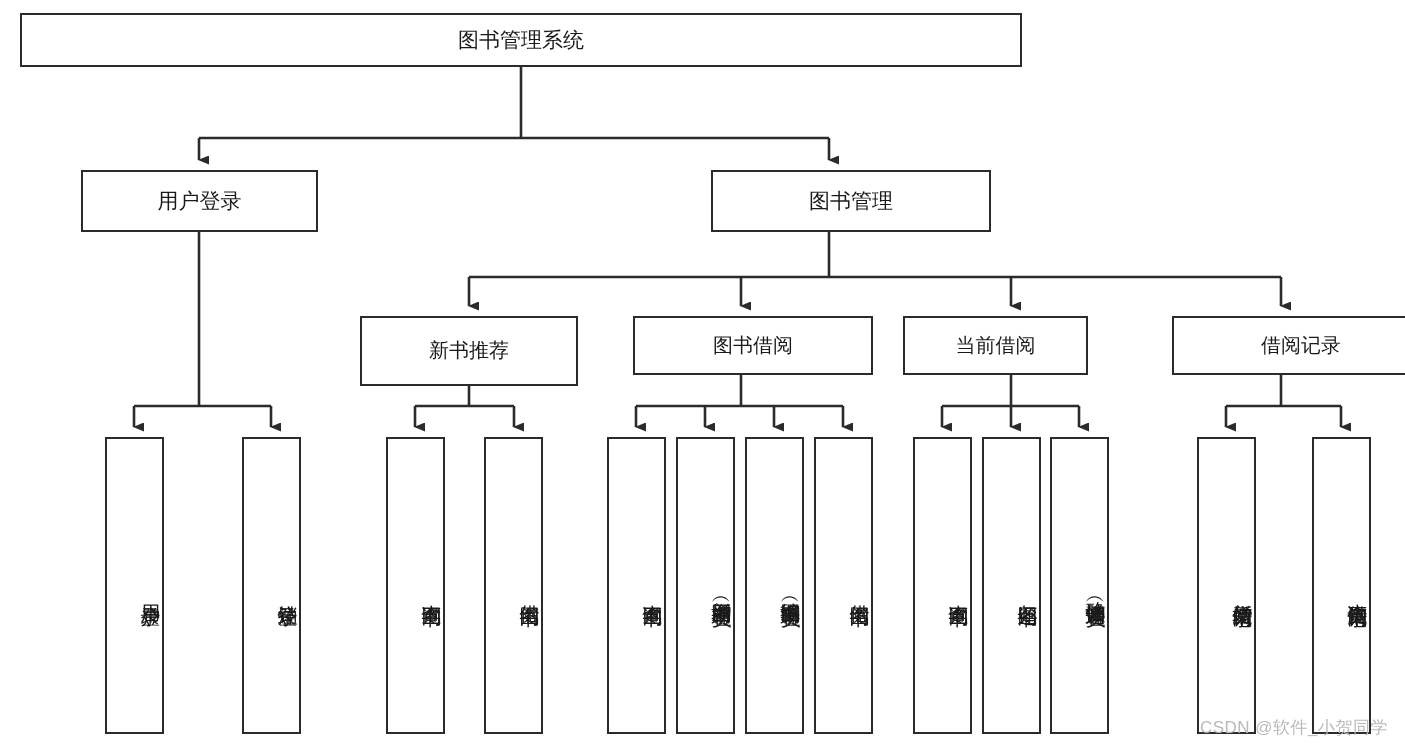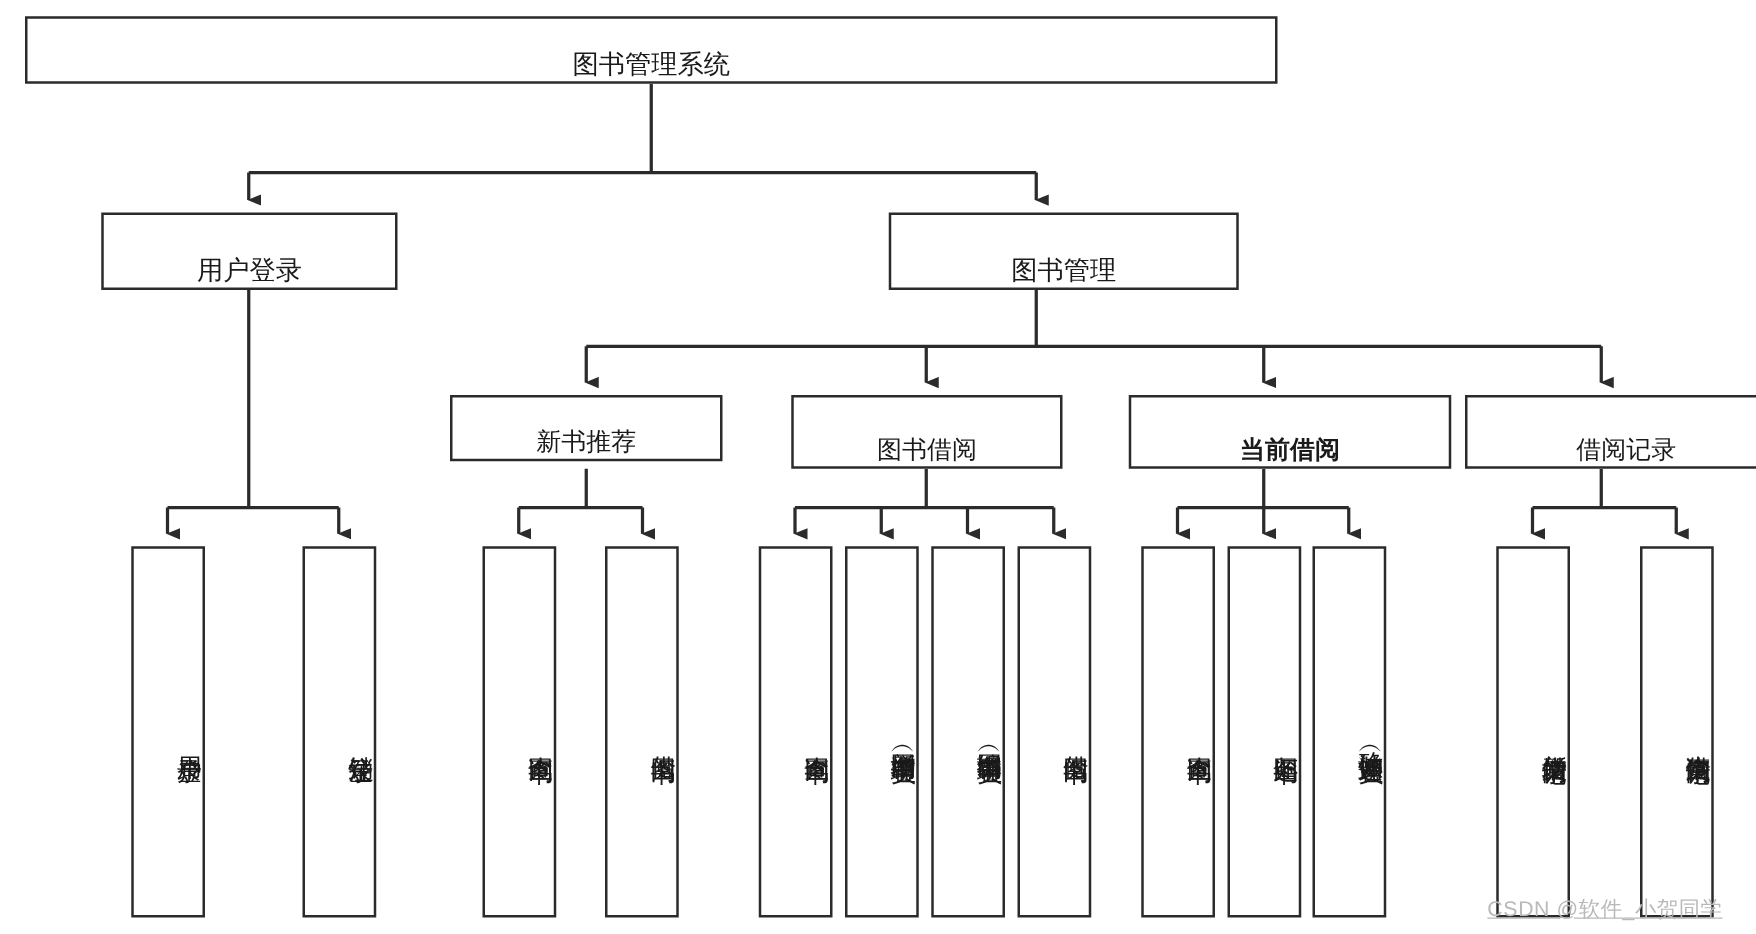--- a/index.html
+++ b/index.html
@@ -23,21 +23,21 @@
     top: 0;
     width: 1405px;
     height: 747px;
   }
   .node-box {
     position: absolute;
     box-sizing: border-box;
     border: 2px solid #2b2b2b;
     background: #ffffff;
     display: flex;
-    align-items: flex-end;
+    align-items: center;
     justify-content: center;
     color: #1a1a1a;
     line-height: 1.18;
   }
   .node-root {
     font-size: 21px;
   }
   .node-l2 {
     font-size: 21px;
   }
@@ -54,28 +54,27 @@
     letter-spacing: 1px;
   }
   .leaf-label {
     writing-mode: vertical-rl;
     text-orientation: upright;
     display: block;
     white-space: normal;
   }
   .watermark {
     position: absolute;
-    right: 27px;
+    right: 17px;
     bottom: 8px;
     font-size: 17px;
     color: #b9b9b9;
     letter-spacing: 0.5px;
     user-select: none;
     white-space: nowrap;
-    text-decoration: underline;
   }
 </style>
 </head>
 <body>
 
 <div id="diagram-root">
 
   <svg class="diagram-svg" viewBox="0 0 1405 747">
     <defs>
       <marker id="arrow" markerWidth="10" markerHeight="12" refX="4.5" refY="10" orient="auto" markerUnits="userSpaceOnUse">
@@ -142,27 +141,27 @@
     <span>图书管理系统</span>
   </div>
 
   <div class="node-box node-l2" style="left:81px; top:170px; width:237px; height:62px;">
     <span>用户登录</span>
   </div>
   <div class="node-box node-l2" style="left:711px; top:170px; width:280px; height:62px;">
     <span>图书管理</span>
   </div>
 
-  <div class="node-box node-l3" style="left:360px; top:316px; width:218px; height:53px;">
+  <div class="node-box node-l3" style="left:360px; top:316px; width:218px; height:70px;">
     <span>新书推荐</span>
   </div>
-  <div class="node-box node-l3" style="left:633px; top:316px; width:217px; height:59px;">
+  <div class="node-box node-l3" style="left:633px; top:316px; width:240px; height:59px;">
     <span>图书借阅</span>
   </div>
-  <div class="node-box node-l3" style="left:903px; top:316px; width:258px; height:59px;font-weight:bold;">
+  <div class="node-box node-l3" style="left:903px; top:316px; width:185px; height:59px;">
     <span>当前借阅</span>
   </div>
   <div class="node-box node-l3" style="left:1172px; top:316px; width:258px; height:59px;">
     <span>借阅记录</span>
   </div>
 
   <div class="node-box node-leaf" style="left:105px; top:437px; width:59px; height:297px;">
     <span class="leaf-label">用户登录</span>
   </div>
   <div class="node-box node-leaf" style="left:242px; top:437px; width:59px; height:297px;">

